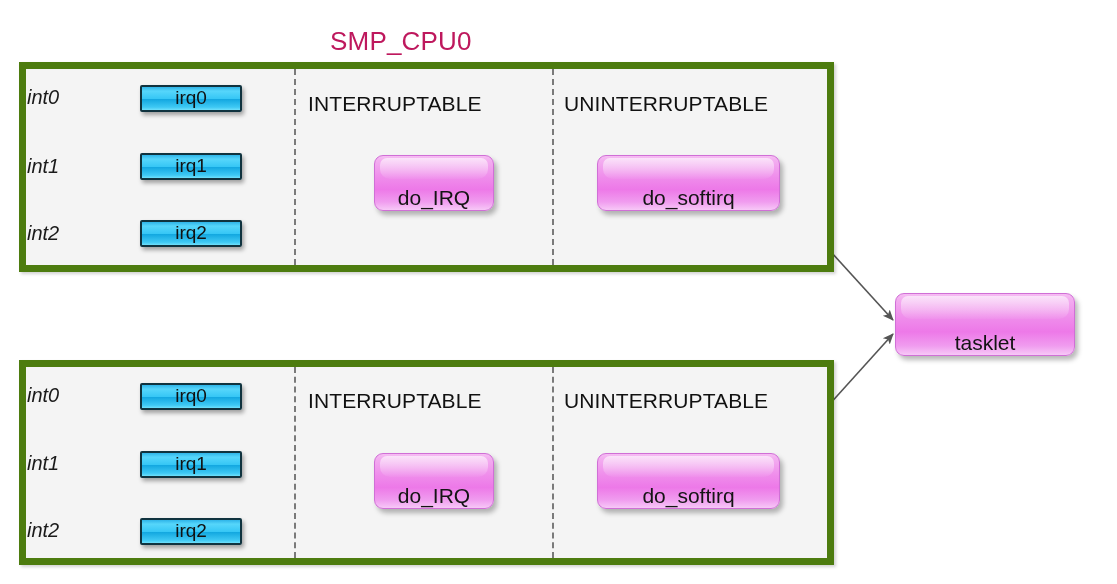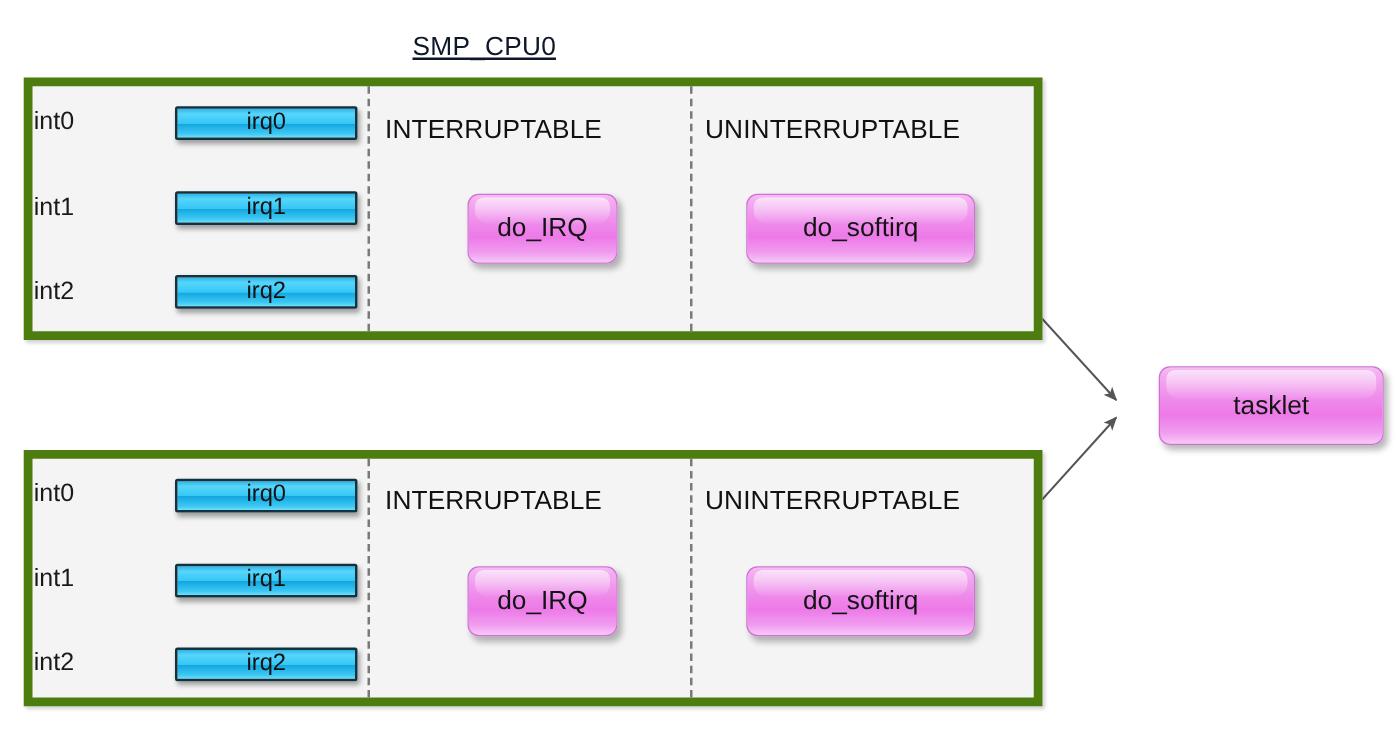--- a/index.html
+++ b/index.html
@@ -30,50 +30,50 @@
   
   .cpu-panel {
     position: absolute;
     background: #f4f4f4;
     border: 7px solid #4d7c0f;
     box-shadow: 2px 2px 3px rgba(0,0,0,0.18);
     box-sizing: border-box;
   }
   .cpu-title {
     position: absolute;
-    font-size: 21px;
-    color: #0f172a;
+    font-size: 26px;
+    color: #be185d;
     letter-spacing: 0.2px;
     white-space: nowrap;
-    text-decoration: underline;
   }
   .divider {
     position: absolute;
     top: 0;
     bottom: 0;
     width: 0;
     border-left: 2px dashed #7a7a7a;
   }
   .zone-label {
     position: absolute;
     font-size: 21px;
     color: #111111;
     white-space: nowrap;
     letter-spacing: 0.1px;
   }
   .int-label {
     position: absolute;
     font-size: 20px;
     color: #1a1a1a;
     white-space: nowrap;
+    font-style: italic;
   }
   
   .irq-box {
     position: absolute;
-    width: 146px;
+    width: 102px;
     height: 27px;
     border: 2px solid #10333f;
     border-radius: 2px;
     background: linear-gradient(to bottom,
         #2fb4e8 0%,
         #56d6fb 18%,
         #35c6f5 52%,
         #12a7e0 53%,
         #3fc9f4 88%,
         #6fe0fb 100%);
@@ -98,21 +98,21 @@
     background: linear-gradient(to bottom,
         #f6bdf3 0%,
         #f3aef0 8%,
         #ef8ceb 40%,
         #ed79e8 62%,
         #f09cef 85%,
         #f7c8f7 100%);
     box-shadow: 3px 4px 5px rgba(0,0,0,0.28);
     box-sizing: border-box;
     display: flex;
-    align-items: center;
+    align-items: flex-end;
     justify-content: center;
   }
   .pink-box::before {
     content: "";
     position: absolute;
     left: 5px;
     right: 5px;
     top: 2px;
     height: 38%;
     border-radius: 7px 7px 10px 10px;
@@ -226,17 +226,17 @@
   </div>
 
   <div class="pink-box" style="left:374px; top:453px; width:120px; height:56px;">
     <span>do_IRQ</span>
   </div>
 
   <div class="pink-box" style="left:597px; top:453px; width:183px; height:56px;">
     <span>do_softirq</span>
   </div>
 
-  <div class="pink-box" style="left:895px; top:293px; width:180px; height:63px;margin-left:32px;">
+  <div class="pink-box" style="left:895px; top:293px; width:180px; height:63px;">
     <span>tasklet</span>
   </div>
 
 </div>
 
 </body></html>

